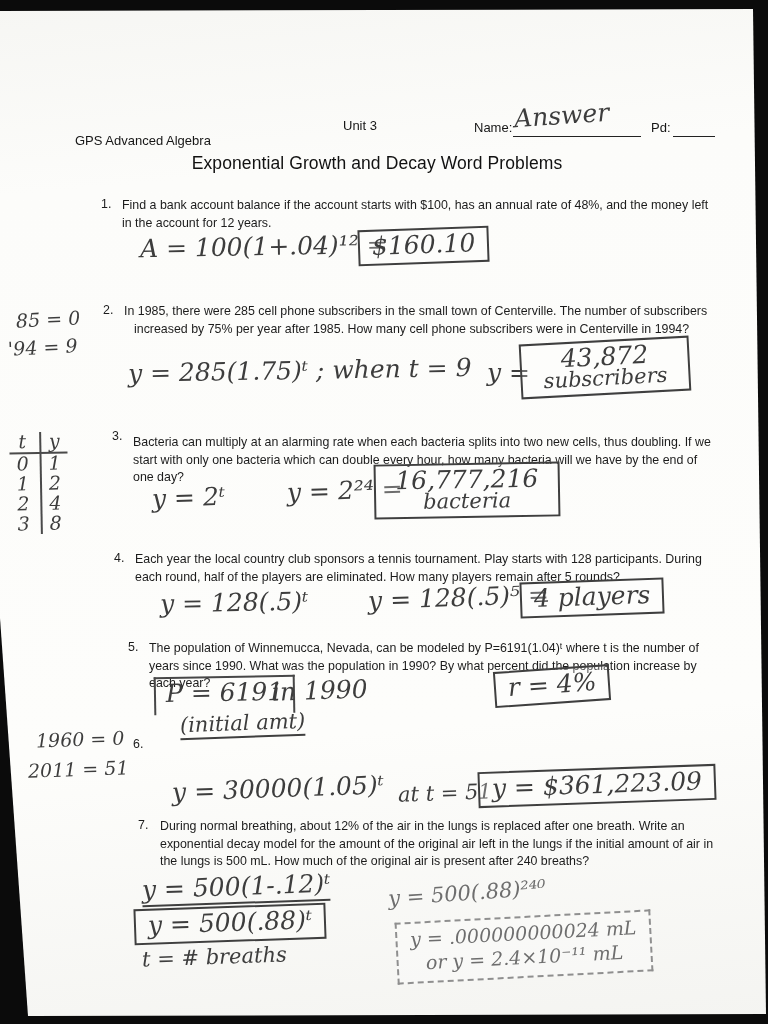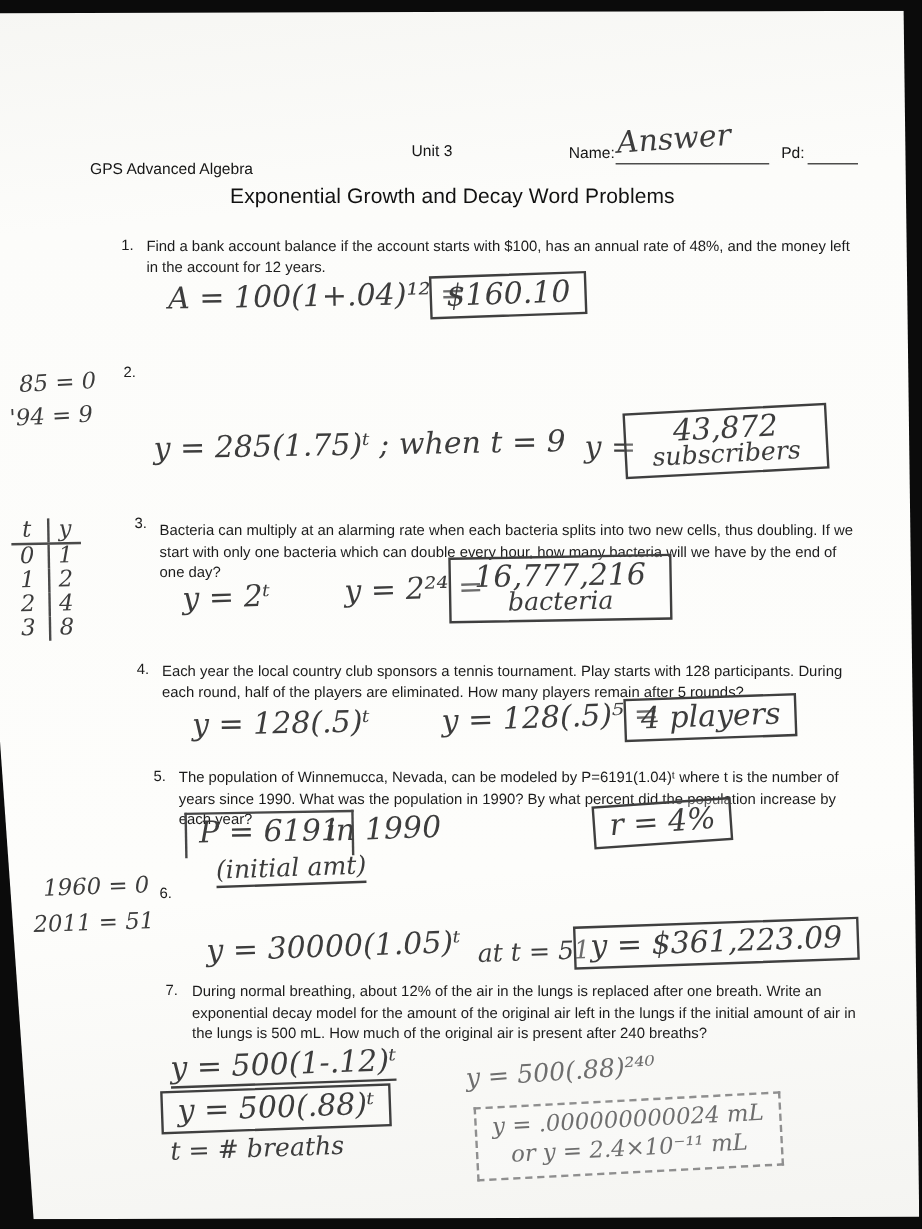--- a/index.html
+++ b/index.html
@@ -64,20 +64,21 @@
     <div class="abs title" style="left:0; right:14px; top:153px;">Exponential Growth and Decay Word Problems</div>
 
     <div class="abs pnum" style="left:101px; top:197px;">1.</div>
     <div class="abs print" style="left:122px; top:197px; width:588px;">Find a bank account balance if the account starts with $100, has an annual rate of 48%, and the money left in the account for 12 years.</div>
     <div class="abs hw fs26 rot-m1" style="left:140px; top:234px;">A = 100(1+.04)¹² =</div>
     <div class="abs hw fs26 box rot-m2" style="left:358px; top:228px;">$160.10</div>
 
     <div class="abs hw fs20 rot-m3" style="left:16px; top:310px;">85 = 0</div>
     <div class="abs hw fs20 rot-m3" style="left:8px; top:338px;">'94 = 9</div>
     <div class="abs pnum" style="left:103px; top:303px;">2.</div>
+    <div class="abs print hang" style="left:124px; top:303px; width:592px;">In 1985, there were 285 cell phone subscribers in the small town of Centerville. The number of subscribers increased by 75% per year after 1985. How many cell phone subscribers were in Centerville in 1994?</div>
     <div class="abs hw fs26 rot-m1" style="left:128px; top:358px;">y = 285(1.75)ᵗ ; when t = 9</div>
     <div class="abs hw fs26" style="left:487px; top:360px;">y =</div>
     <div class="abs hw fs26 box rot-m3" style="left:520px; top:340px; width:142px; text-align:center;">
       <span>43,872</span>
       <span class="l2 fs22">subscribers</span>
     </div>
 
     <div class="abs hw fs20 mtable rot-m1" style="left:10px; top:432px;">
       <div class="mt-row mt-head">
         <span>t</span>

